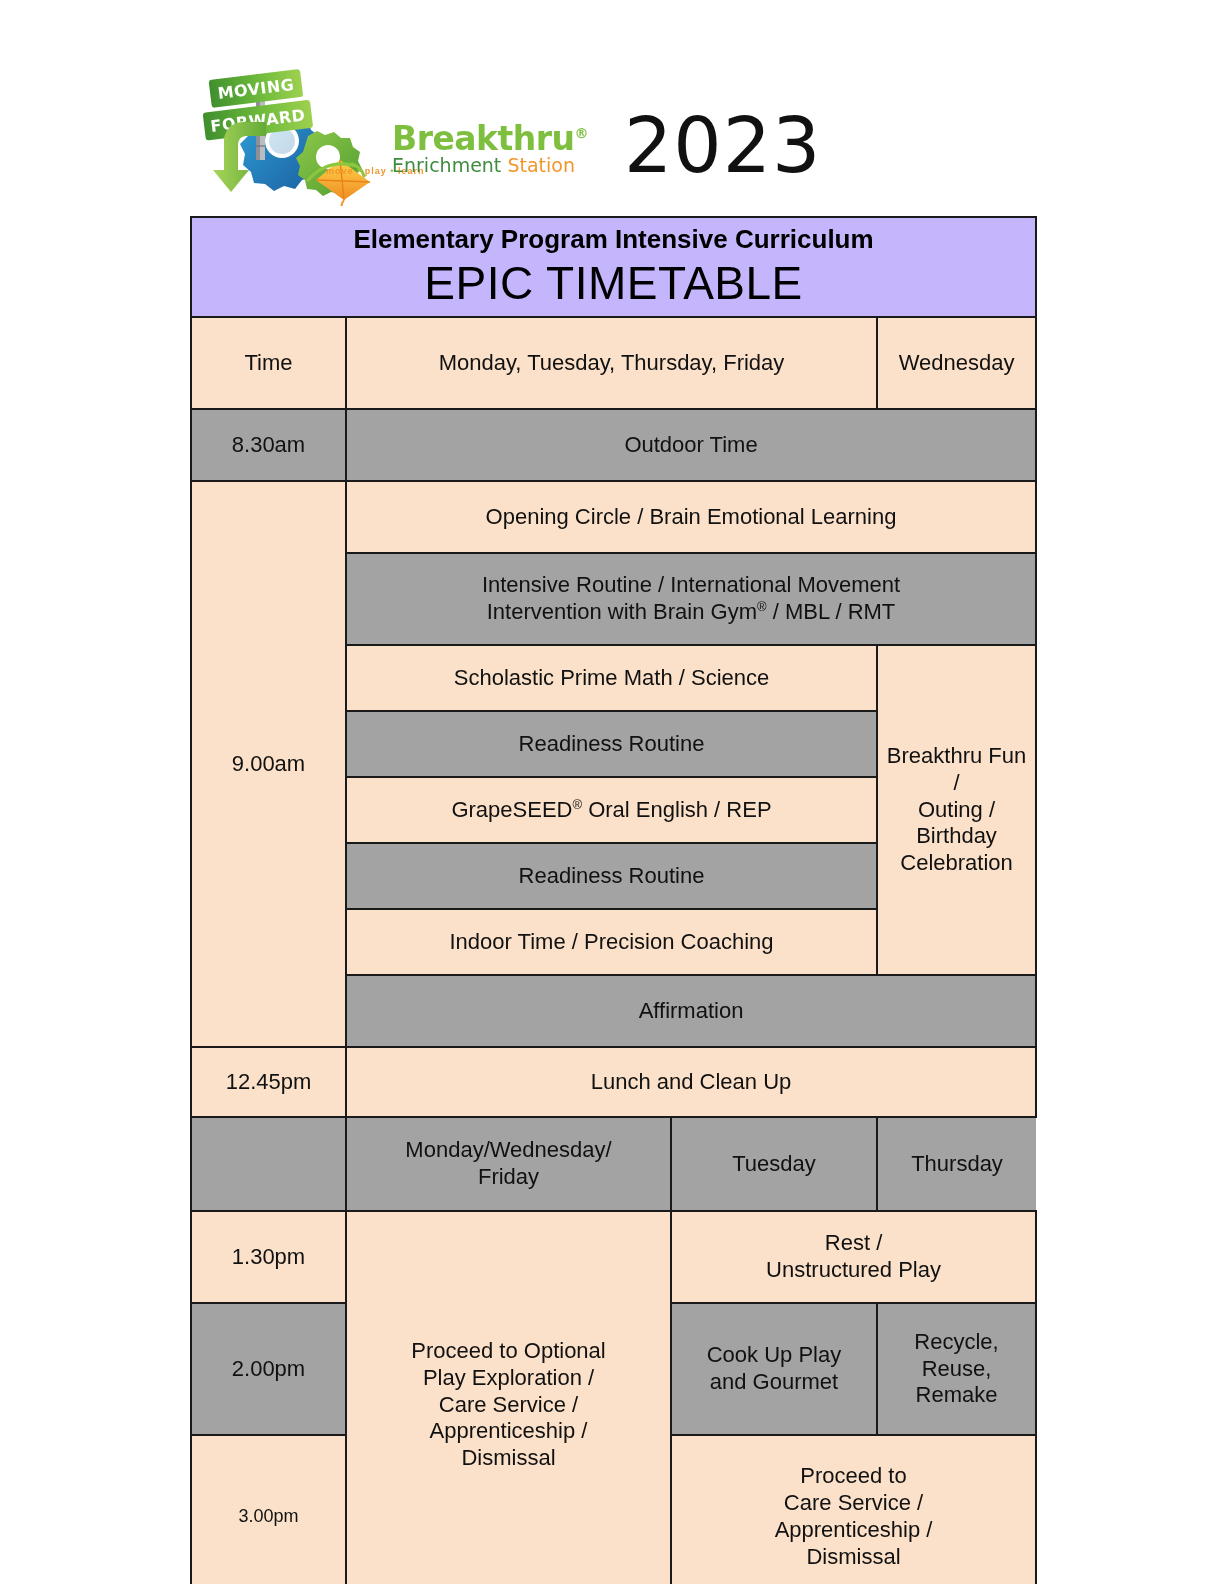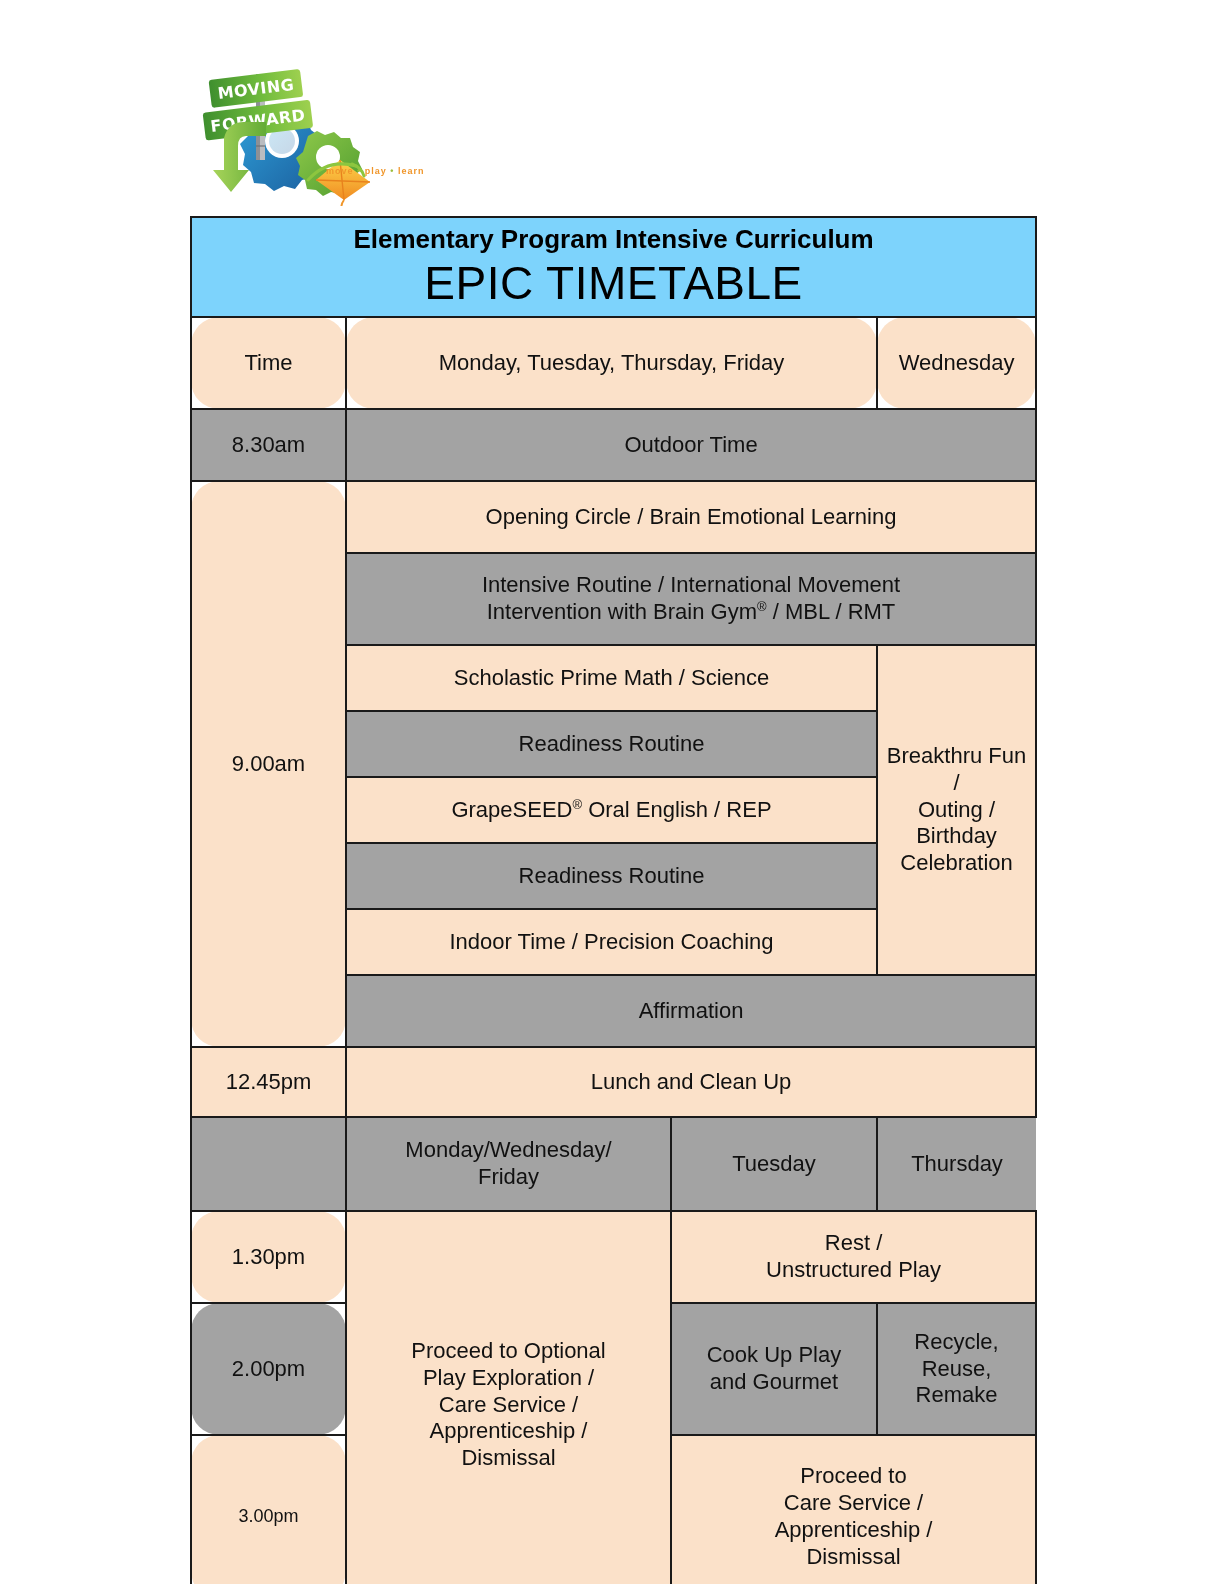--- a/index.html
+++ b/index.html
@@ -110,21 +110,21 @@
     font-size: 22px;
     color: #111111;
     text-align: center;
     vertical-align: middle;
     padding: 6px 4px;
     line-height: 1.22;
   }
 
   
   td.banner {
-    background: #7dd3fc;
+    background: #c4b5fd;
     border: 2px solid #1a1a1a;
     padding: 10px 6px 14px 6px;
     margin-top: 48px;
   }
   .banner-sub {
     font-size: 26px;
     font-weight: bold;
     line-height: 1.2;
     color: #000;
   }
@@ -136,21 +136,21 @@
     color: #000;
     margin-top: 2px;
   }
 
   
   .sh-dark  { background: #fbe1c9; }
   .sh-light { background: #a3a3a3; }
 
   td.tm { text-align: left; padding-left: 14px; font-size: 22px; }
   td.tm.small { font-size: 18px; }
-  td.top { vertical-align: top; padding-top: 10px; border-radius: 28px; }
+  td.top { vertical-align: top; padding-top: 10px; }
 
   .sup { font-size: 13px; vertical-align: super; }
 </style>
 </head>
 <body>
 
 <div class="header-area">
 
   <div class="logo-block">
 
@@ -223,22 +223,32 @@
     </svg>
 
     <div class="tagline">
       <span class="t-move">move</span>
       <span class="t-dot">•</span>
       <span class="t-play">play</span>
       <span class="t-dot">•</span>
       <span class="t-learn">learn</span>
     </div>
 
+    <div class="logo-wordmark">
+      <div class="wm-main">
+        <span>Breakthru</span><span class="reg">®</span>
+      </div>
+      <div class="wm-sub">
+        <span class="enr">Enrichment</span>
+        <span class="sta">Station</span>
+      </div>
+    </div>
   </div>
 
+  <div class="year-label">2023</div>
 </div>
 
 <div class="tt-wrap">
 <table class="timetable">
   <colgroup>
     <col style="width:155px">
     <col style="width:325px">
     <col style="width:206px">
     <col style="width:159px">
   </colgroup>

